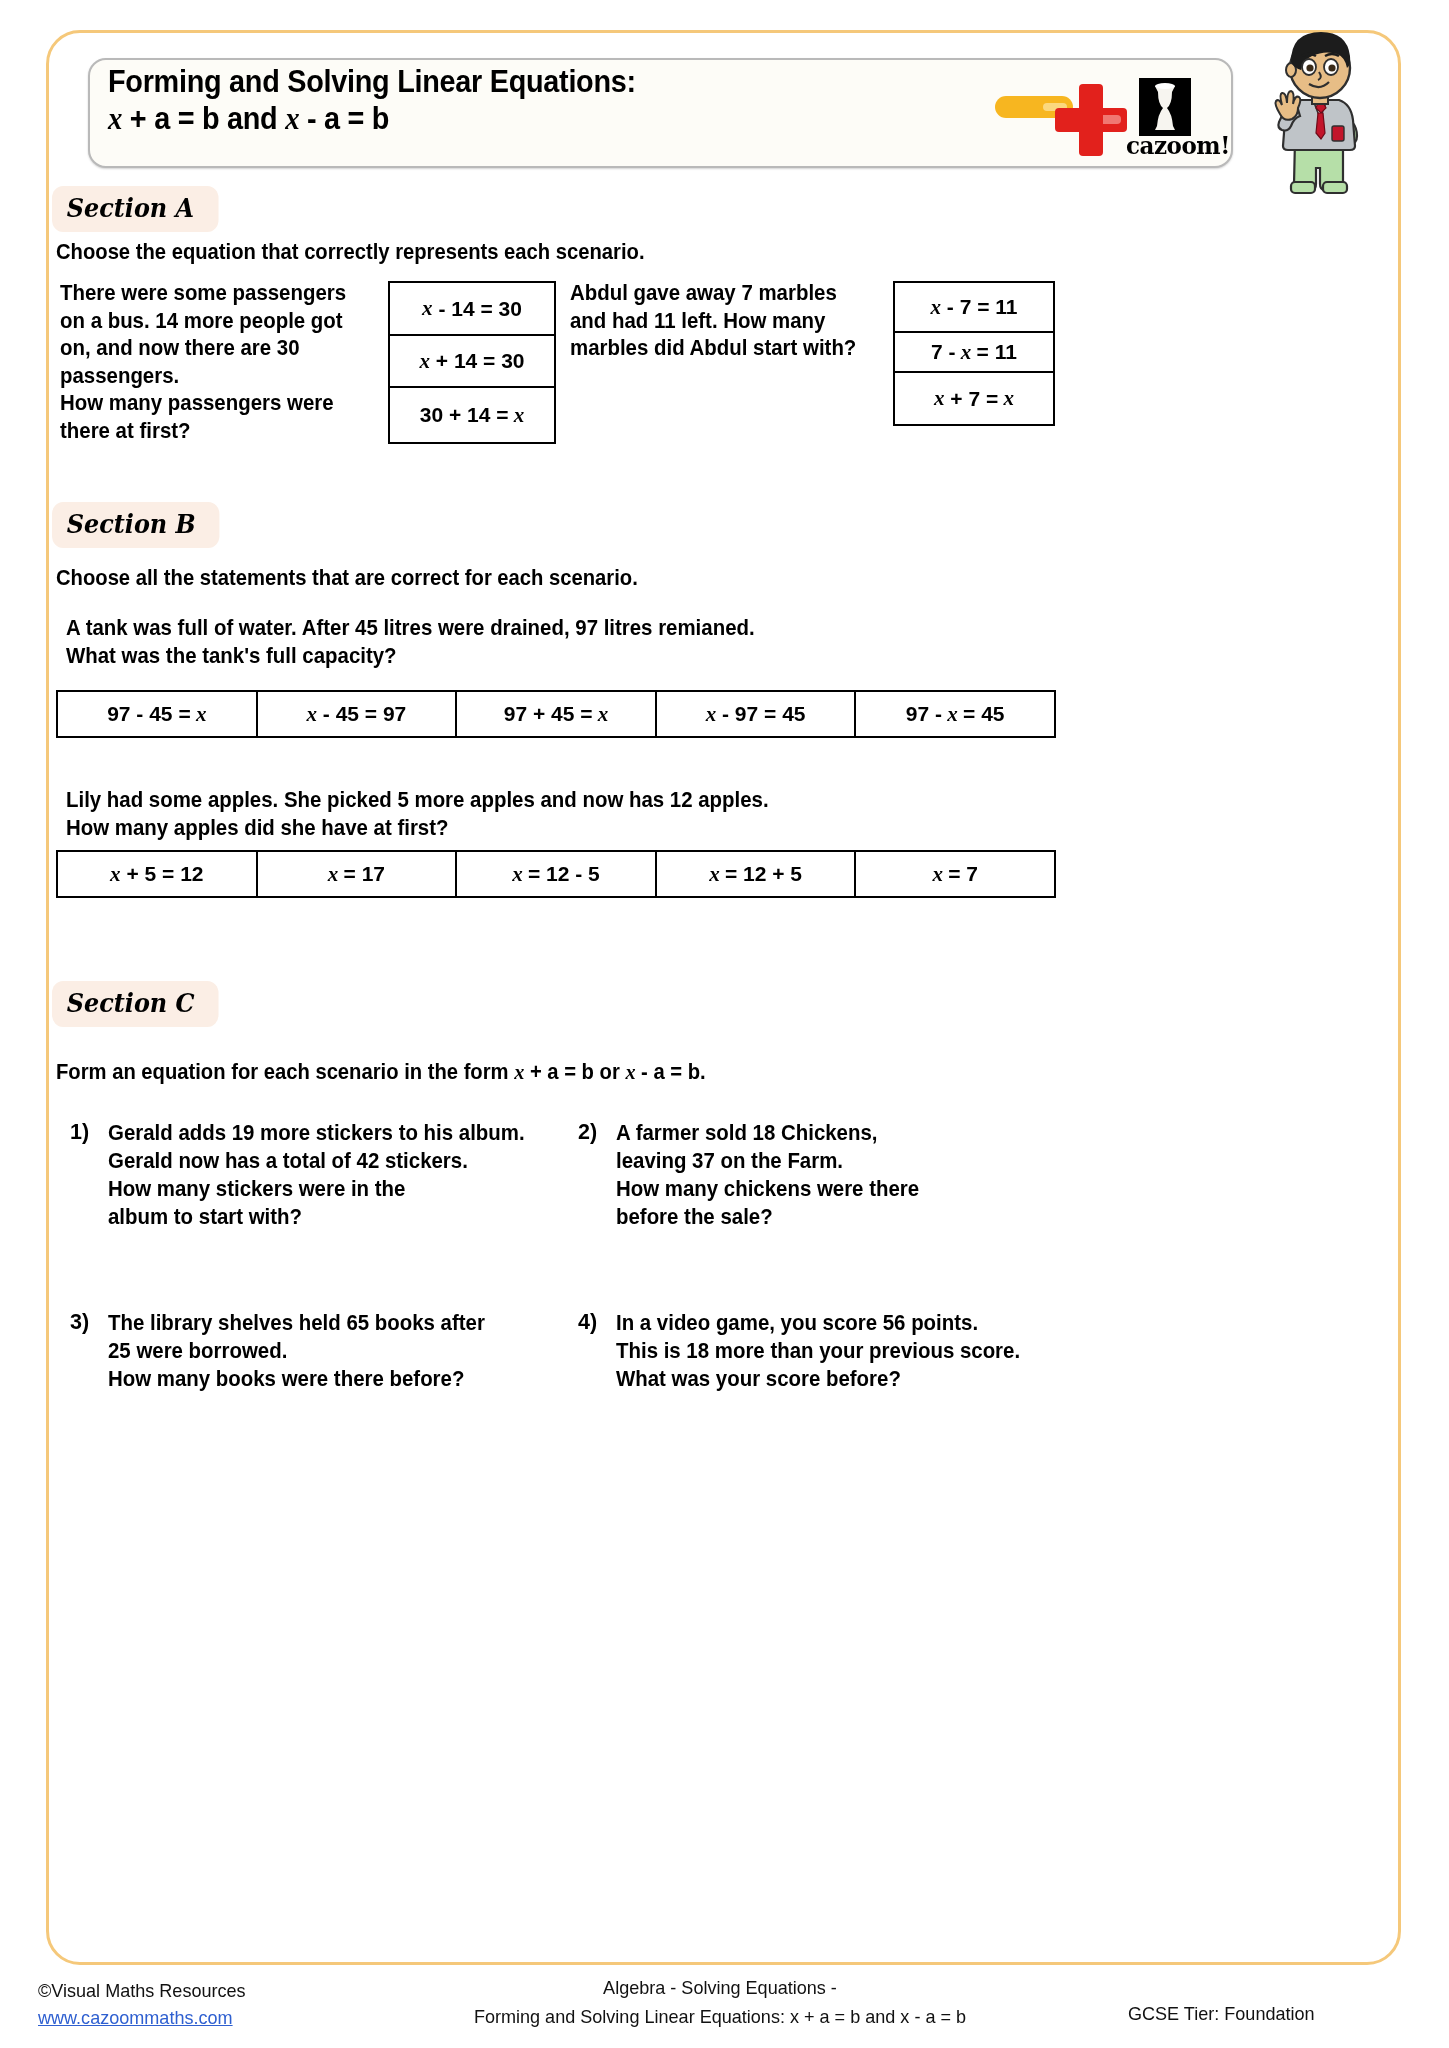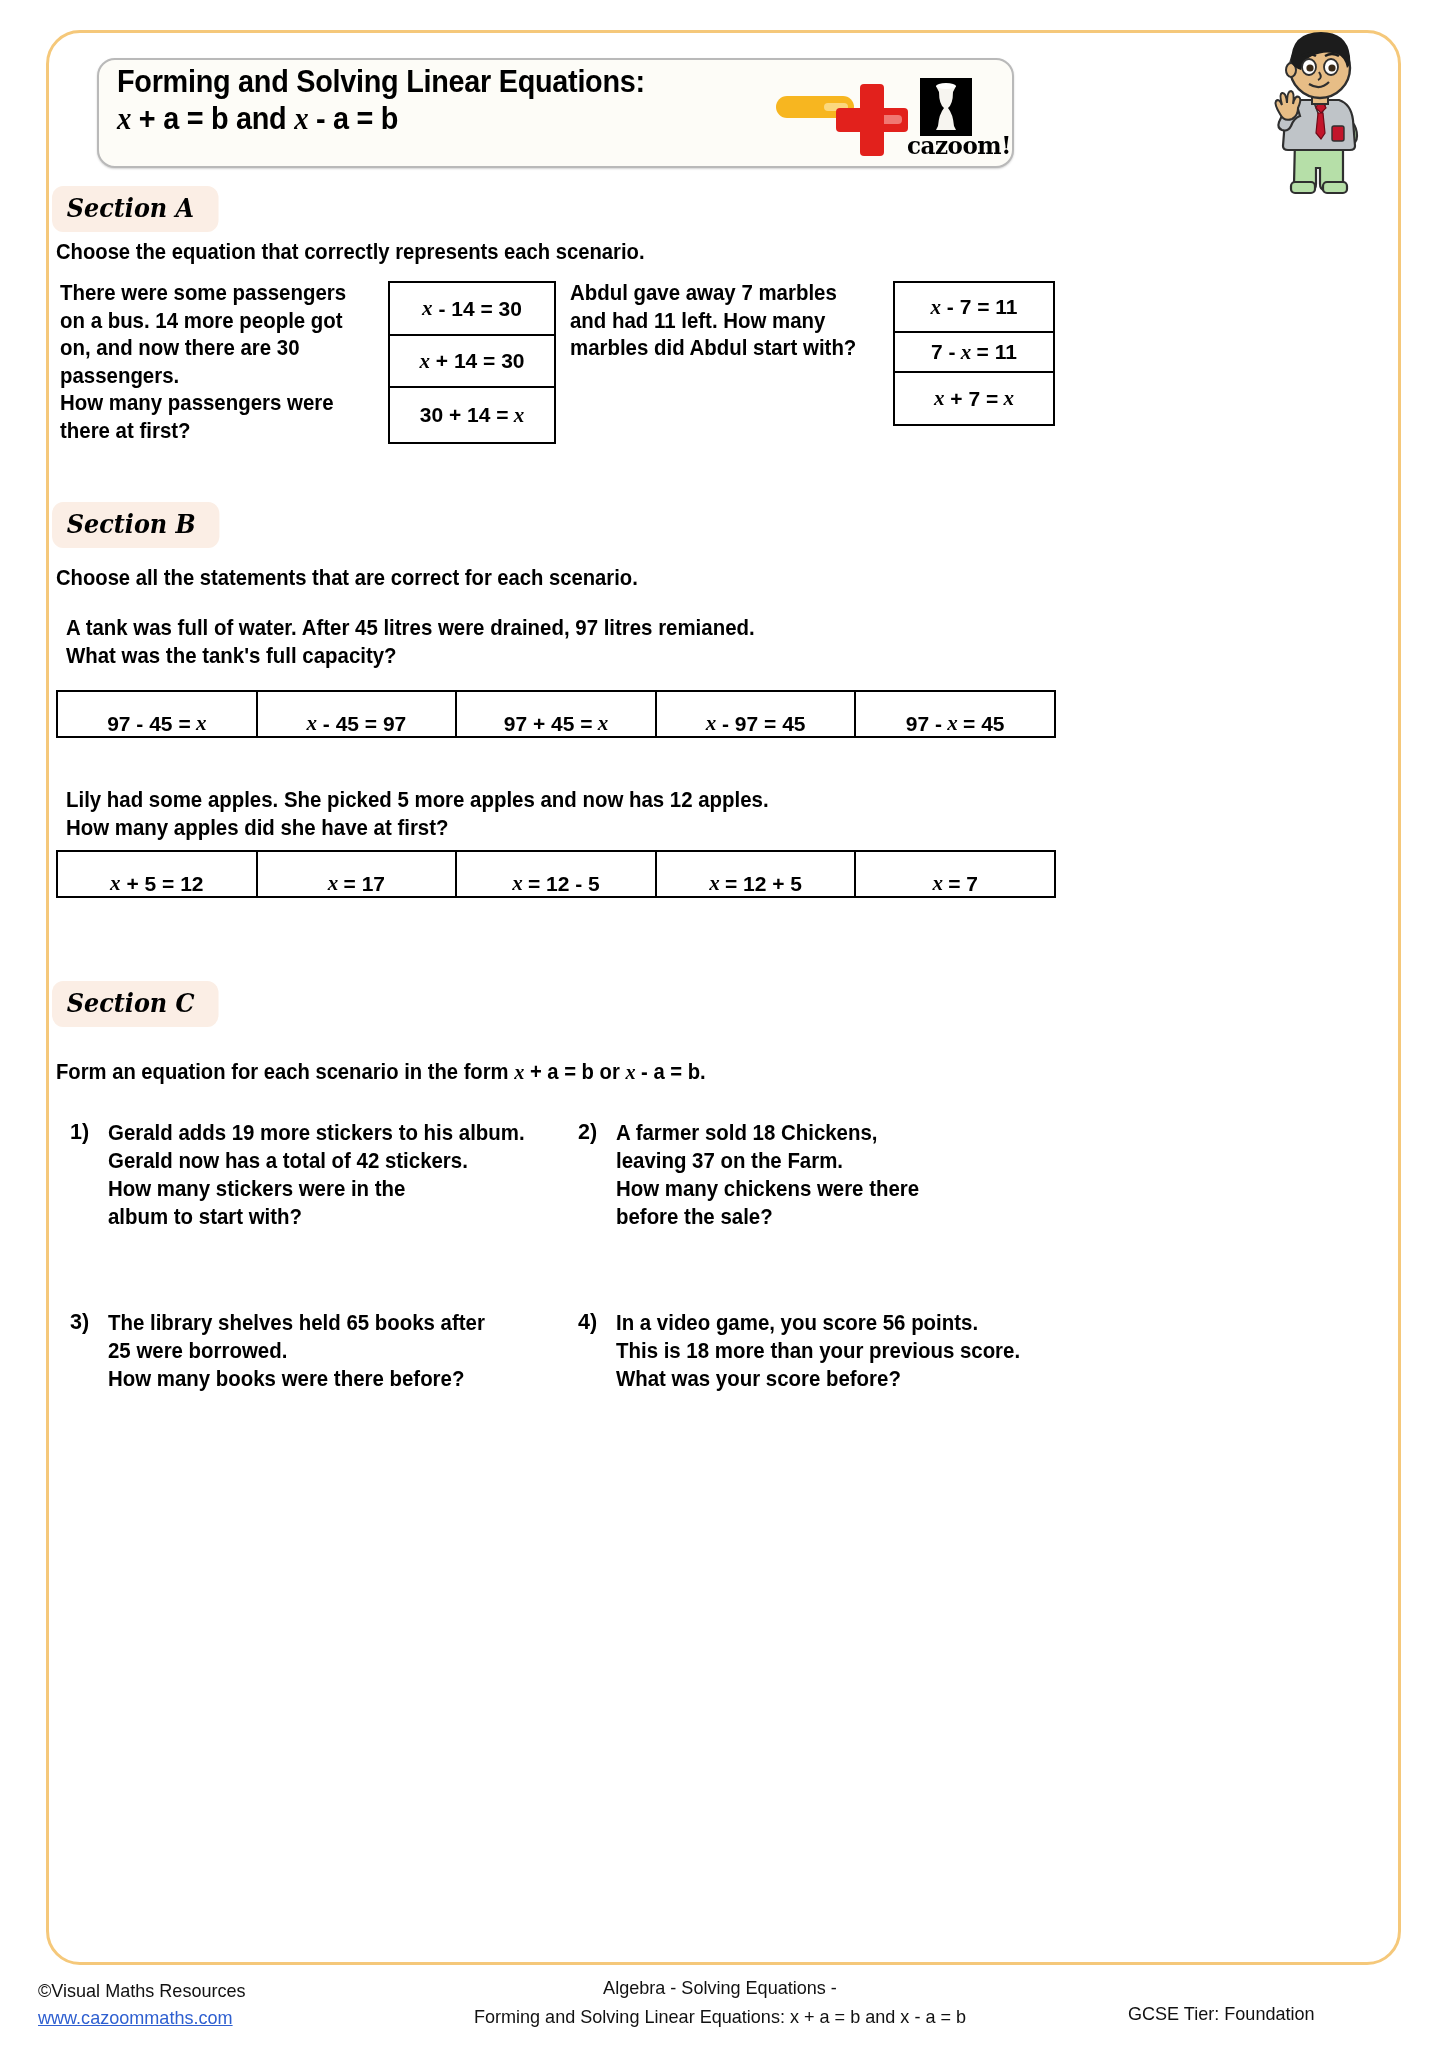--- a/index.html
+++ b/index.html
@@ -26,28 +26,27 @@
     border-radius: 34px;
     box-sizing: border-box;
     background: #ffffff;
   }
 
   
   .title-banner {
     position: absolute;
     left: 88px;
     top: 58px;
-    width: 917px;
+    width: 1145px;
     height: 110px;
     border: 2px solid #b9b9b9;
     border-radius: 18px;
     background: #fdfcf7;
     box-sizing: border-box;
     box-shadow: 0 1px 2px rgba(0,0,0,0.18);
-    margin-left: 9px;
   }
   .title-text {
     position: absolute;
     left: 18px;
     top: 4px;
     width: 880px;
     font-family: "Liberation Sans", sans-serif;
     font-weight: bold;
     font-size: 31px;
     line-height: 1.18;
@@ -196,21 +195,21 @@
   .optrow {
     position: absolute;
     display: flex;
     border: 2px solid #000000;
     box-sizing: border-box;
     background: #ffffff;
   }
   .optrow .cell {
     flex: 1 1 0;
     display: flex;
-    align-items: flex-end;
+    align-items: center;
     justify-content: center;
     font-family: "Liberation Sans", sans-serif;
     font-weight: bold;
     font-size: 21px;
     color: #000000;
     border-right: 2px solid #000000;
     box-sizing: border-box;
   }
   .optrow .cell:last-child { border-right: none; }
 

